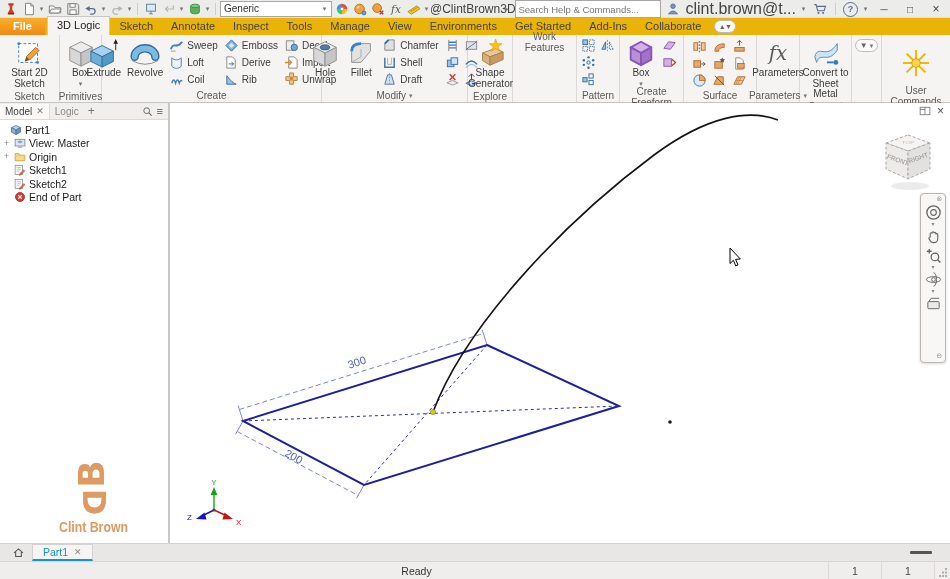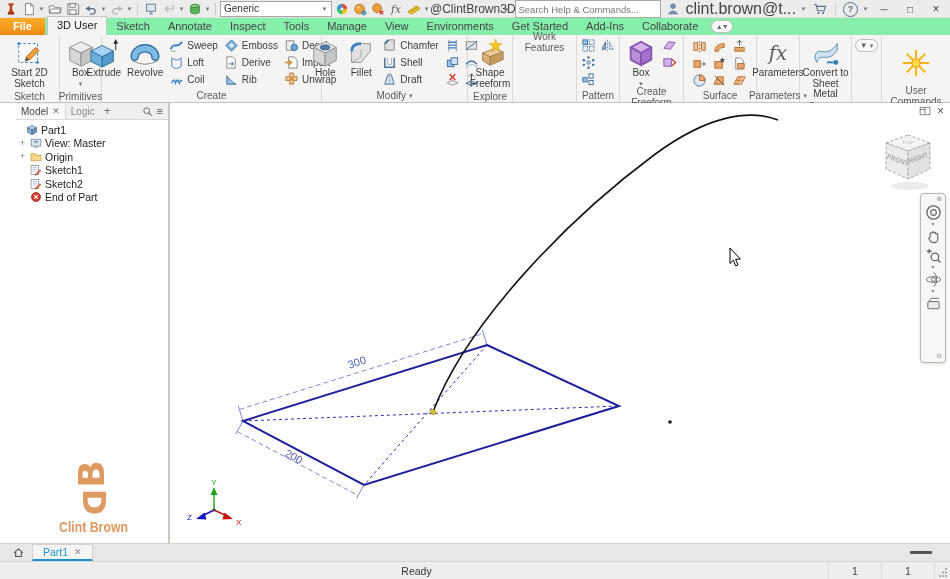--- a/index.html
+++ b/index.html
@@ -16,21 +16,21 @@
   .qsep{width:1px;height:12px;background:#cfccc9;margin:0 3px;}
   .combo{width:104px;height:14px;background:#fff;border:1px solid #a9a6a3;display:flex;
          align-items:center;justify-content:space-between;padding:0 3px;font-size:10px;color:#333;}
   #win-title{position:absolute;left:430px;top:2px;font-size:12px;color:#444;display:flex;gap:14px;}
   .tb-right{position:absolute;right:0;top:0;height:18px;display:flex;align-items:center;gap:4px;padding-right:3px;}
   #searchbox{width:138px;height:12px;border:1px solid #a9a6a3;font-size:9.5px;padding:2px 3px;color:#555;}
   #searchbox::placeholder{color:#777;}
   .winbtn{width:22px;height:16px;display:flex;align-items:center;justify-content:center;
           font-size:10px;color:#444;}
   
-  #tabrow{position:absolute;top:18px;left:0;width:950px;height:17px;background:#86efac;
+  #tabrow{position:absolute;top:18px;left:0;width:950px;height:17px;background:#eab308;
           display:flex;align-items:flex-end;}
   .rtab{padding:2px 9px 2px 9px;font-size:11px;color:#444;height:13px;line-height:13px;}
   .rtab.file{background:linear-gradient(#f9ae2b,#ef8a12);color:#fff;font-weight:bold;
              padding:2px 13px;margin-right:2px;}
   .rtab.active{background:#f6f4f2;border:1px solid #c9c6c3;border-bottom:none;color:#222;
                height:14px;}
   .ribbon-toggle{margin-left:4px;display:flex;align-items:center;gap:2px;color:#666;
                  font-size:8px;border:1px solid #bbb;border-radius:7px;padding:0 5px;height:11px;background:#fbfaf9;margin-bottom:2px;}
   
   #ribbon{position:absolute;top:35px;left:0;width:950px;height:68px;background:#f6f4f2;
@@ -44,21 +44,21 @@
   .scol{display:flex;flex-direction:column;}
   .srow{display:flex;align-items:center;gap:3px;height:17px;font-size:10px;color:#3c3c3c;padding:0 2px;}
   .srow svg,.sbtn svg{width:15px;height:15px;}
   .sbtn{width:19px;height:17px;display:flex;align-items:center;justify-content:center;}
   .caret{font-size:7px;color:#777;}
   .grid2{display:grid;grid-template-columns:19px 19px;grid-auto-rows:17px;}
   .grid3{display:grid;grid-template-columns:20px 20px 20px;grid-auto-rows:17px;padding-top:1px;}
   
   #main{position:absolute;top:103px;left:0;width:950px;height:440px;background:#fff;}
   #browser{position:absolute;left:0;top:0;width:170px;height:440px;background:#fff;
-           border-right:2px solid #c9c6c3;box-sizing:border-box;padding-left:16px;}
+           border-right:2px solid #c9c6c3;box-sizing:border-box;}
   #bheader{height:16px;background:#f1efed;border-bottom:1px solid #dcd9d6;display:flex;align-items:center;font-size:10px;color:#444;}
   .btab{display:flex;align-items:center;gap:4px;padding:0 5px;height:15px;}
   .btab.active{background:#fbfaf9;border-right:1px solid #dcd9d6;}
   .btab .x{color:#777;font-size:9px;}
   #bheader .spacer{flex:1;}
   #bheader svg{width:11px;height:11px;margin-right:4px;}
   .tree{padding-top:3px;}
   .trow{display:flex;align-items:center;gap:3px;height:13.5px;font-size:10.5px;color:#222;}
   .trow svg{width:12px;height:12px;flex:0 0 12px;}
   .expander{width:9px;text-align:center;color:#888;font-size:9px;line-height:9px;}
@@ -558,21 +558,21 @@
     <span style="width:13px;height:13px;border:1.3px solid #5a6b8c;border-radius:50%;display:flex;align-items:center;justify-content:center;font-size:9px;color:#5a6b8c;font-weight:bold;">?</span>
     <span class="qcaret">▾</span>
     <span class="winbtn">─</span>
     <span class="winbtn">□</span>
     <span class="winbtn" style="font-size:12px;">×</span>
   </div>
 </div>
 
 <div id="tabrow">
   <span class="rtab file">File</span>
-  <span class="rtab active">3D User</span>
+  <span class="rtab active">3D Logic</span>
   <span class="rtab">Sketch</span>
   <span class="rtab">Annotate</span>
   <span class="rtab">Inspect</span>
   <span class="rtab">Tools</span>
   <span class="rtab">Manage</span>
   <span class="rtab">View</span>
   <span class="rtab">Environments</span>
   <span class="rtab">Get Started</span>
   <span class="rtab">Add-Ins</span>
   <span class="rtab">Collaborate</span>
@@ -765,21 +765,21 @@
         <span class="caret">▾</span>
       </div>
   </div>
 
   <div class="panel" style="width:45px">
     <div class="pbody">
       <div class="bigbtn">
         <svg>
             <use href="#b-shapegen"></use>
           </svg>
-        <span style="width:44px;">Shape Freeform</span>
+        <span style="width:44px;">Shape Generator</span>
       </div>
     </div>
     <div class="plabel">
         <span>Explore</span>
       </div>
   </div>
 
   <div class="panel" style="width:64px">
     <div class="plabel">
         <span>Work Features</span>

